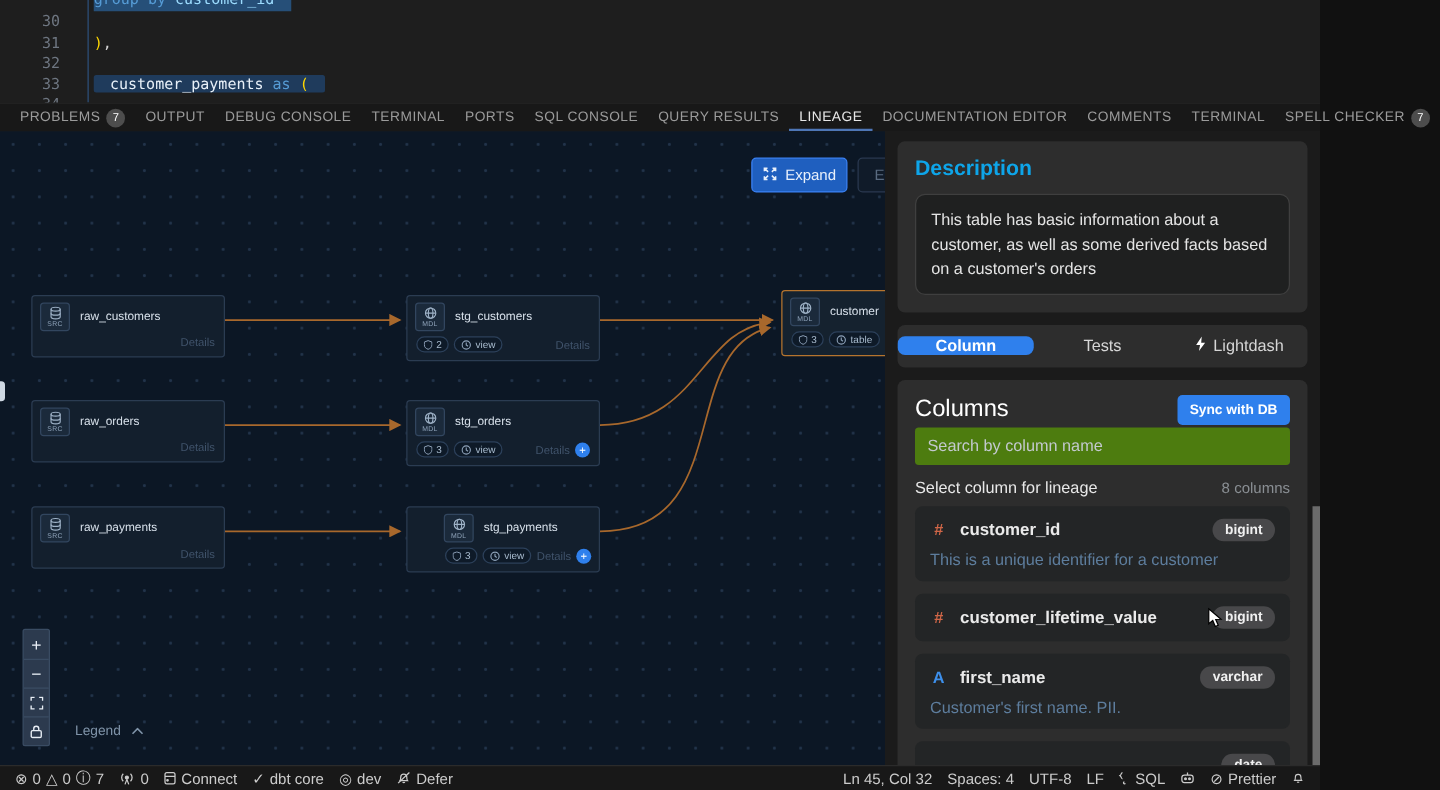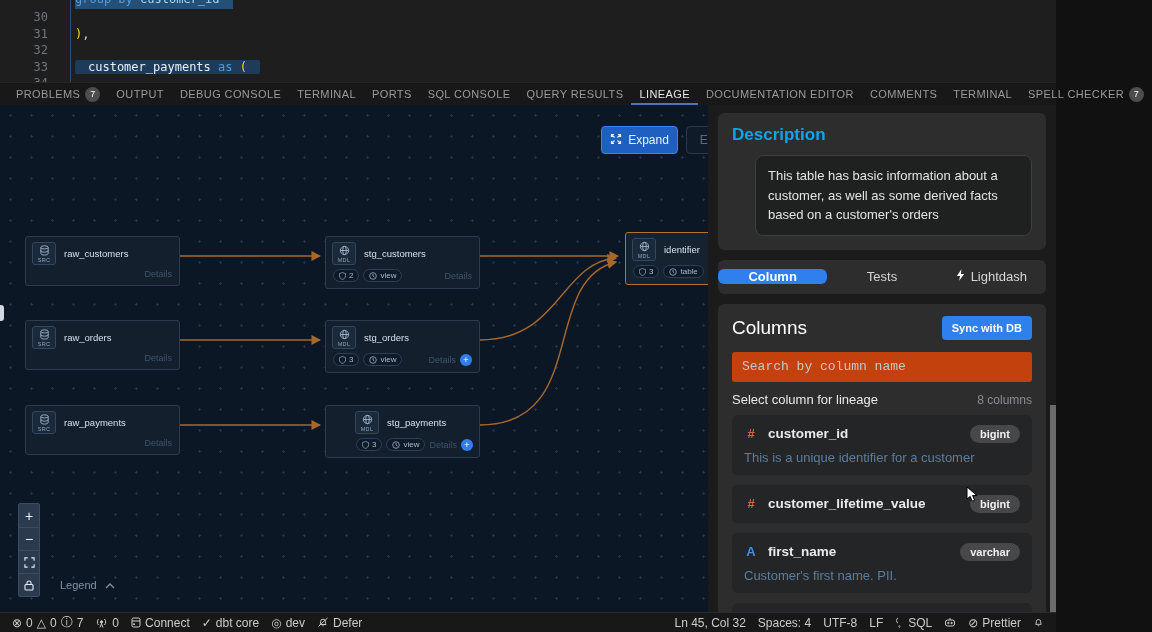--- a/index.html
+++ b/index.html
@@ -63,31 +63,31 @@
   .zoom-ctrl { position:absolute; left:18px; top:398px; width:22px; background:#2c3a4e; border:1px solid #3a4c63; border-radius:2px; display:flex; flex-direction:column; }
   .zoom-btn { height:23px; display:flex; align-items:center; justify-content:center; color:#e8eef5; font-size:14px; cursor:pointer; }
   .zoom-btn + .zoom-btn { border-top:1px solid #3a4c63; }
   .legend { position:absolute; left:52px; top:470px; display:flex; align-items:center; gap:8px; color:#7f93a8; font-size:11px; cursor:pointer; padding:4px 8px; }
 
   
   .inspector { width:348px; flex:none; background:#1b1b1b; padding:8px 10px; position:relative; overflow:hidden; }
   .card { background:#2d2d2d; border-radius:6px; }
   .desc-card { padding:12px 14px 14px; }
   .desc-title { font-size:17px; font-weight:700; color:#0ea5e9; margin-bottom:10px; }
-  .desc-box { background:#1f2020; border:1px solid #3f3f3f; border-radius:8px; padding:10px 12px; font-size:13px; color:#e4e4e4; line-height:1.5;margin-left:23px; }
+  .desc-box { background:#1f2020; border:1px solid #3f3f3f; border-radius:8px; padding:10px 12px; font-size:13px; color:#e4e4e4; line-height:1.5; }
 
   .tab-row { margin-top:10px; display:flex; height:34px; align-items:center; overflow:hidden; }
   .itab { flex:1; display:flex; align-items:center; justify-content:center; gap:6px; font-size:13px; color:#d6d6d6; cursor:pointer; }
   .itab.active { background:#2f80ed; color:#ffffff; font-weight:600; border-radius:6px; }
 
   .cols-card { margin-top:10px; padding:12px 14px; height:316px; }
   .cols-head { display:flex; align-items:center; justify-content:space-between; }
   .cols-title { font-size:19px; font-weight:400; color:#ffffff; }
   .sync-btn { background:#2f80ed; color:#ffffff; font-size:11px; font-weight:600; border:none; border-radius:4px; padding:6px 10px; cursor:pointer; font-family:inherit; }
-  .col-search { margin-top:12px; width:100%; background:#c2410c; border:none; border-radius:3px; height:30px; padding:0 10px; font-size:13px; color:#d0d4d8; font-family:Liberation Mono, monospace; outline:none; }
+  .col-search { margin-top:2px; width:100%; background:#4d7c0f; border:none; border-radius:3px; height:30px; padding:0 10px; font-size:13px; color:#d0d4d8; font-family:Liberation Sans, sans-serif; outline:none; }
   .col-search::placeholder { color:#c3c9ce; }
   .select-row { margin-top:10px; display:flex; align-items:flex-end; justify-content:space-between; }
   .select-label { font-size:13px; color:#e8e8e8; }
   .col-count { font-size:12px; color:#8a8f94; }
   .col-list { margin-top:8px; display:flex; flex-direction:column; gap:10px; }
   .col-item { background:#232526; border-radius:6px; padding:10px 12px; cursor:pointer; }
   .col-item-head { display:flex; align-items:center; gap:10px; }
   .col-icon { width:14px; flex:none; font-weight:700; font-size:13px; text-align:center; }
   .col-icon.num { color:#cf6647; }
   .col-icon.txt { color:#3d8fea; }
@@ -265,21 +265,21 @@
           <span class="node-iconblock">
             <svg width="11" height="11" viewBox="0 0 12 12">
                 <g stroke="#9fb3c8" fill="none" stroke-width="1">
                   <circle cx="6" cy="6" r="4.5"></circle>
                   <ellipse cx="6" cy="6" rx="2" ry="4.5"></ellipse>
                   <line x1="1.5" y1="6" x2="10.5" y2="6"></line>
                 </g>
               </svg>
             <span class="node-icon-label">MDL</span>
           </span>
-          <span class="node-title">identifier</span>
+          <span class="node-title">customer</span>
         </div>
         <div class="node-foot">
           <span class="node-badge">
               <svg width="7" height="8" viewBox="0 0 8 9">
                 <path d="M4 .5 L7.5 1.8 V4.2 C7.5 6.6 5.9 7.8 4 8.4 C2.1 7.8 .5 6.6 .5 4.2 V1.8 Z" fill="none" stroke="#8fa3ba" stroke-width=".9"></path>
               </svg>
               <span>3</span>
             </span>
           <span class="node-badge">
               <svg width="8" height="8" viewBox="0 0 8 8">

